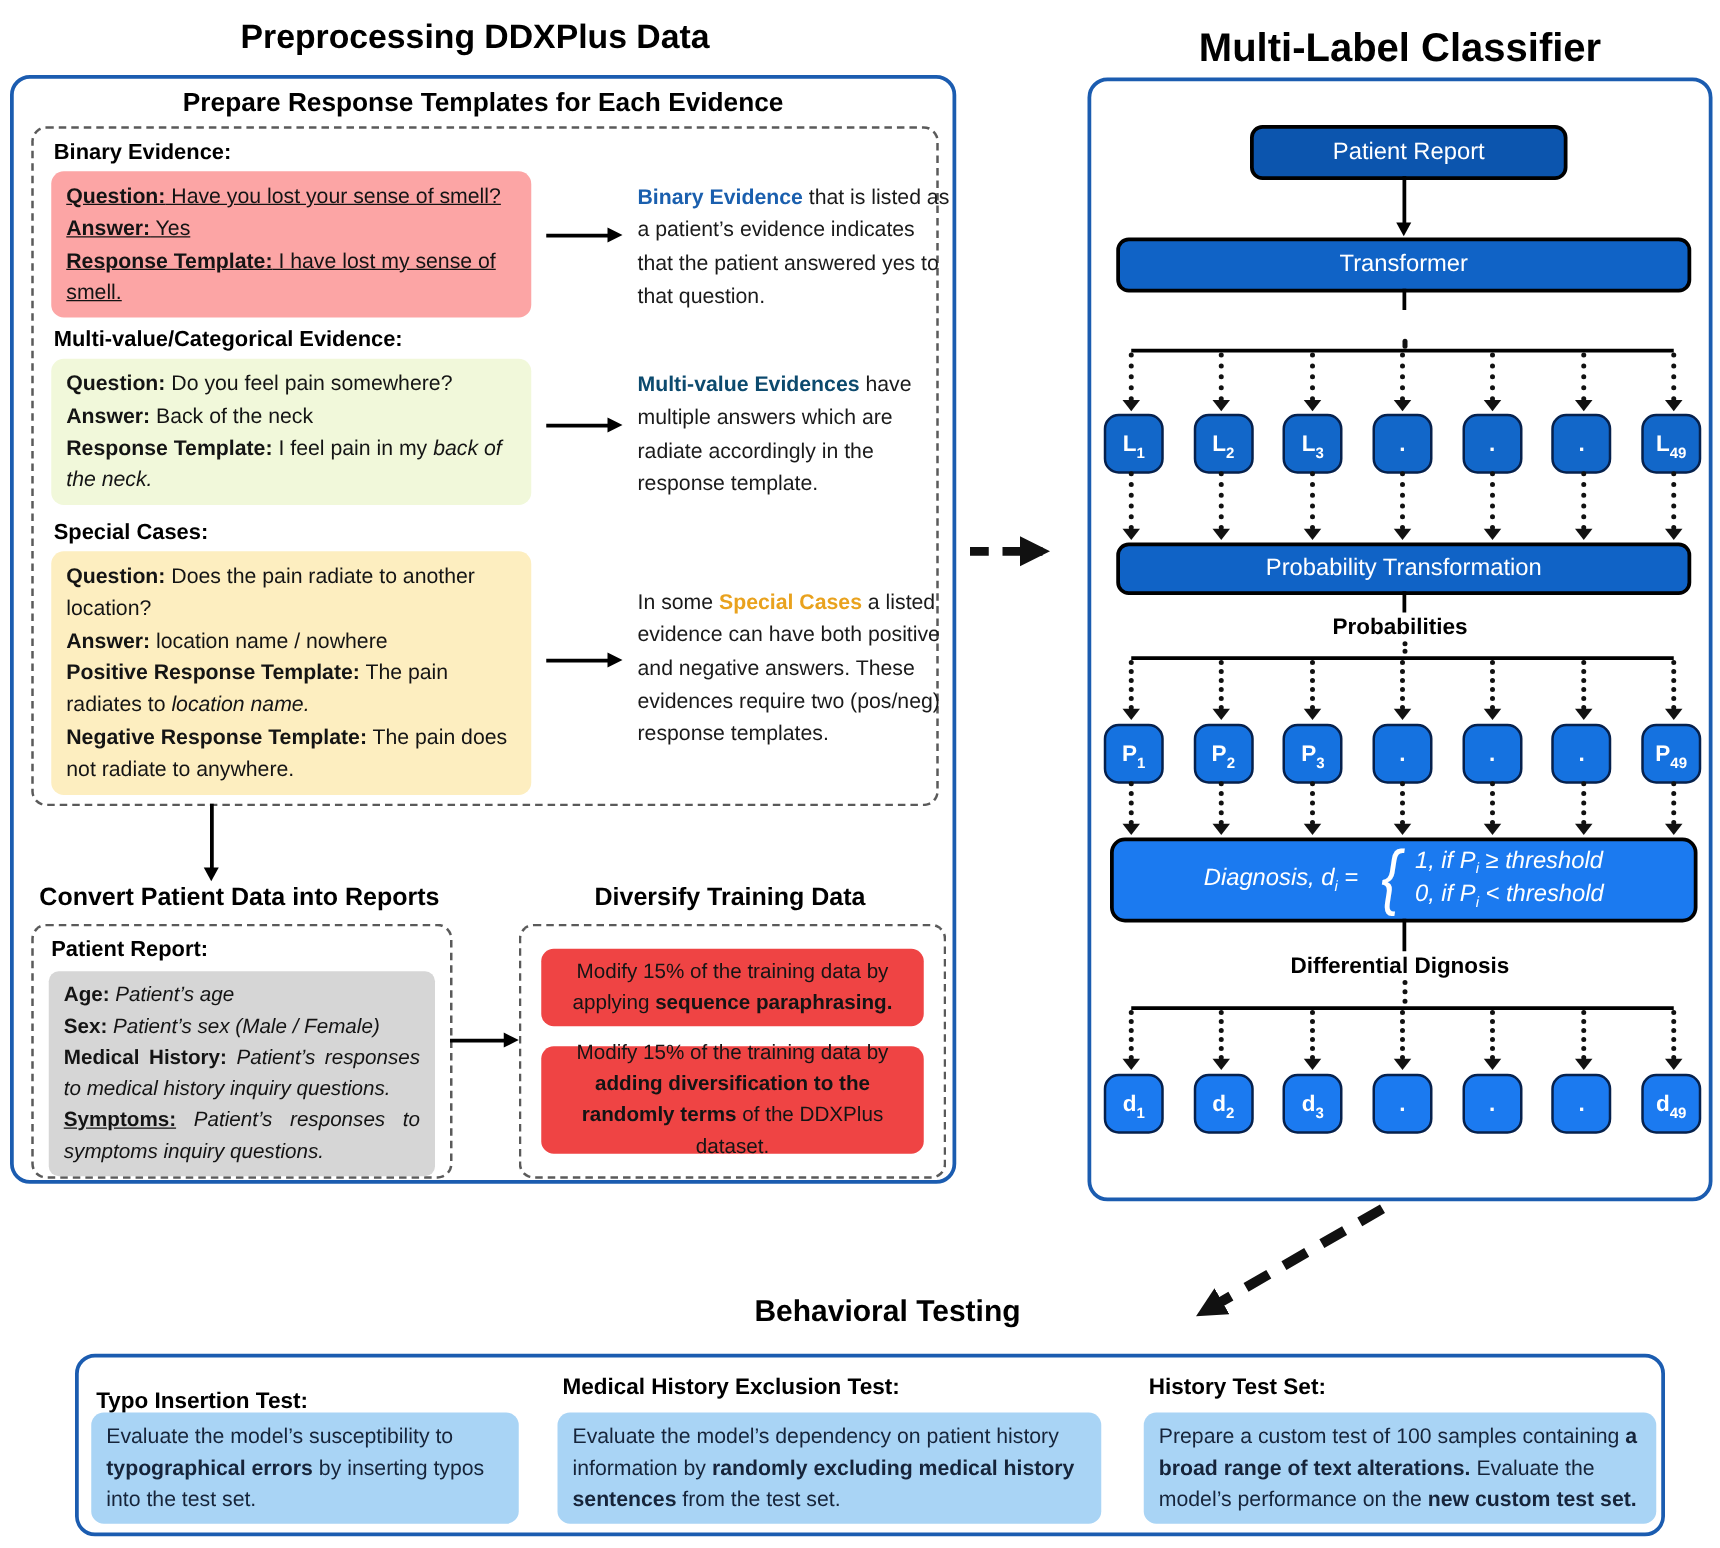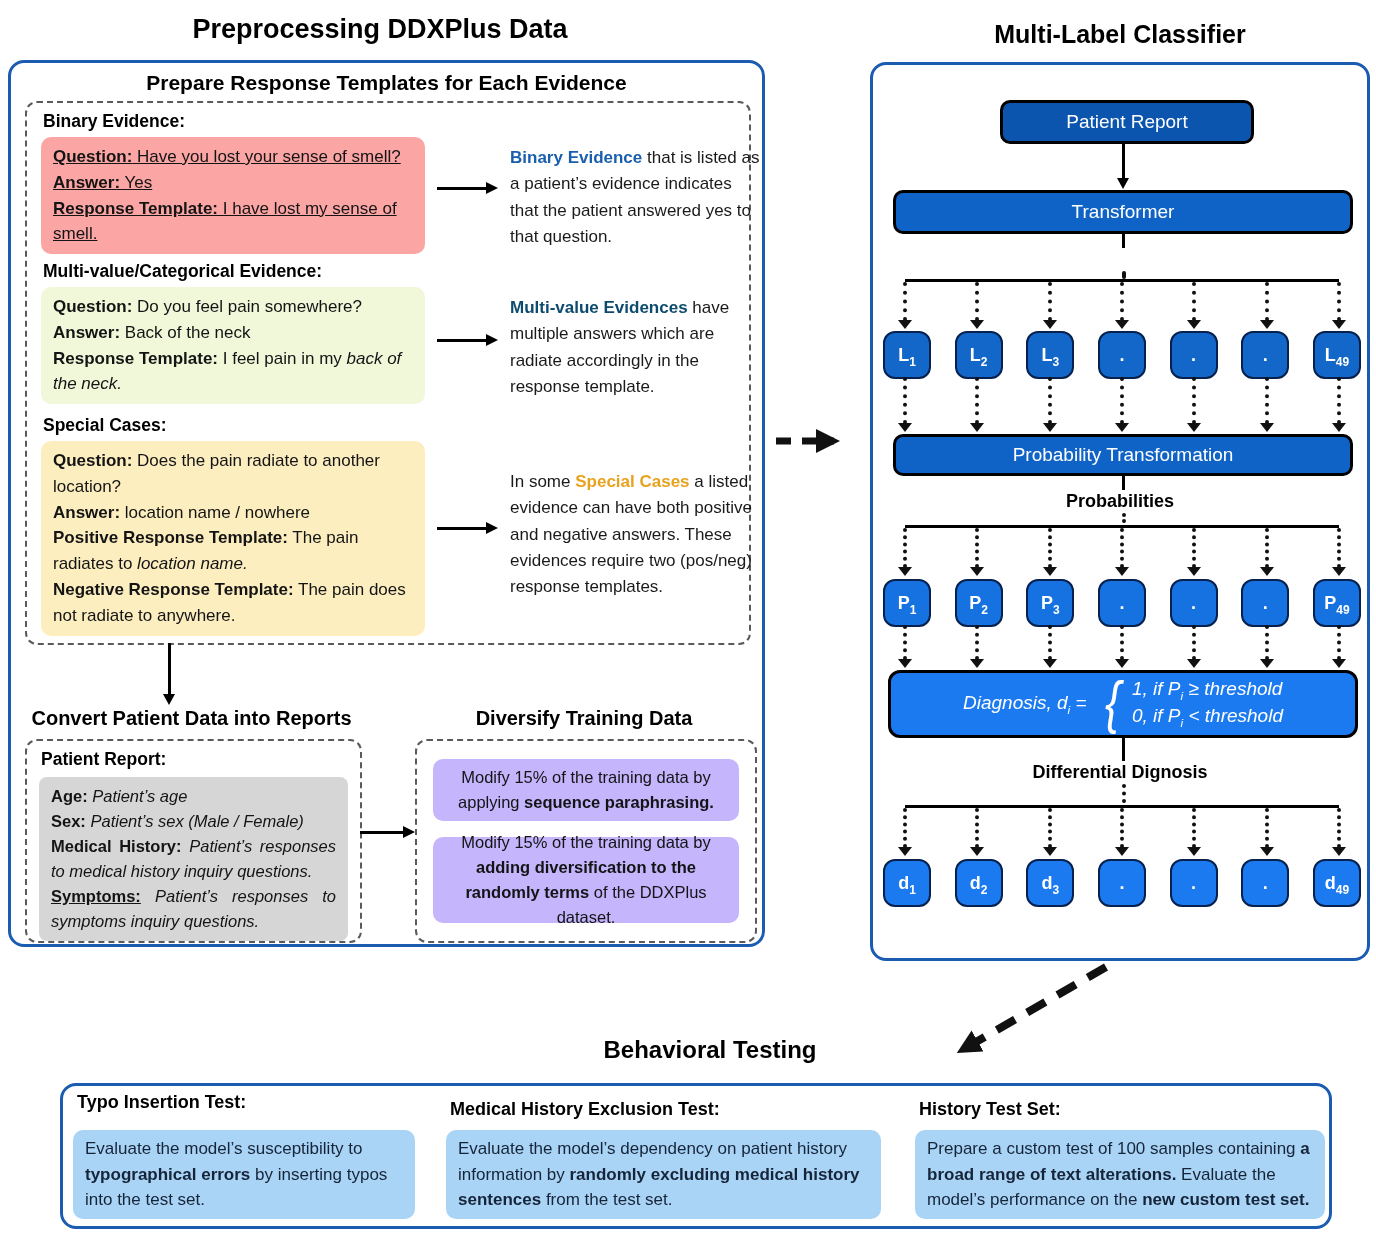--- a/index.html
+++ b/index.html
@@ -9,21 +9,21 @@
   .title{font-weight:bold;text-align:center;color:#000;}
   .panel{position:absolute;border:3px solid #1b5cb0;border-radius:16px;background:#fff;}
   .dashedbox{position:absolute;border:2px dashed #5a5a5a;border-radius:12px;}
   .seclabel{font-weight:bold;font-size:17.5px;color:#000;}
   .card{position:absolute;border-radius:10px;padding:7px 12px;font-size:17px;line-height:1.52;color:#141414;}
   .exp{position:absolute;font-size:17px;line-height:1.55;color:#1a1a1a;}
   .bg-binary{background:#fca5a5;text-decoration:underline;}
   .bg-multi{background:#f1f8da;}
   .bg-special{background:#fdeec0;}
   .bg-gray{background:#d6d6d6;}
-  .bg-teal{background:#c4b5fd;}
+  .bg-teal{background:#ef4444;}
   .bg-test{background:#a9d4f5;}
   
   .harrow{position:absolute;height:0;border-top:3px solid #000;}
   .harrow::after{content:"";position:absolute;right:-11px;top:-8px;width:0;height:0;
      border-left:12px solid #000;border-top:6.5px solid transparent;border-bottom:6.5px solid transparent;}
   .varrow{position:absolute;width:0;border-left:3px solid #000;}
   .varrow::after{content:"";position:absolute;bottom:-10px;left:-8px;width:0;height:0;
      border-top:11px solid #000;border-left:6.5px solid transparent;border-right:6.5px solid transparent;}
   .stem{position:absolute;width:0;border-left:3px solid #000;}
   .hline{position:absolute;height:0;border-top:3px solid #000;}
@@ -54,21 +54,21 @@
   .testhead{position:absolute;font-weight:bold;font-size:18px;color:#000;}
   .testblock{position:absolute;border-radius:10px;padding:6px 12px;font-size:17px;line-height:1.5;color:#16243a;}
   svg.overlay{position:absolute;left:0;top:0;pointer-events:none;}
 </style>
 </head>
 <body>
 
 <div id="canvas">
 
   <div class="abs title" style="left:0;top:14px;width:760px;font-size:27px;">Preprocessing DDXPlus Data</div>
-  <div class="abs title" style="left:870px;top:20px;width:500px;font-size:25px;">Multi-Label Classifier</div>
+  <div class="abs title" style="left:870px;top:20px;width:500px;font-size:32px;">Multi-Label Classifier</div>
 
   <div class="panel" style="left:8px;top:60px;width:751px;height:881px;">
     <div class="abs title" style="left:0;top:8px;width:100%;font-size:21px;">Prepare Response Templates for Each Evidence</div>
 
     <div class="dashedbox" style="left:14px;top:38px;width:722px;height:540px;">
 
       <div class="abs seclabel" style="left:16px;top:8px;">Binary Evidence:</div>
       <div class="card bg-binary" style="left:14px;top:34px;width:360px;">
         <div><span style="font-weight: bold;">Question:</span><span> Have you lost your sense of smell?</span></div>
         <div><span style="font-weight: bold;">Answer:</span><span> Yes</span></div>
@@ -292,21 +292,21 @@
         <path d="M0,0 L24,12 L0,24 z" fill="#111"></path>
       </marker>
     </defs>
     <line x1="776" y1="441" x2="834" y2="441" stroke="#111" stroke-width="7" stroke-dasharray="15 11" marker-end="url(#ah)"></line>
     <line x1="1106" y1="967" x2="962" y2="1050" stroke="#111" stroke-width="8" stroke-dasharray="21 14" marker-end="url(#ah)"></line>
   </svg>
 
   <div class="abs title" style="left:560px;top:1036px;width:300px;font-size:24px;">Behavioral Testing</div>
 
   <div class="panel" style="left:60px;top:1083px;width:1266px;height:140px;border-width:3.5px;">
-    <div class="testhead" style="left:14px;top:6px;text-align:right;">Typo Insertion Test:</div>
+    <div class="testhead" style="left:14px;top:24px;text-align:right;">Typo Insertion Test:</div>
     <div class="testblock bg-test" style="left:10px;top:44px;width:318px;"><span>Evaluate the model’s susceptibility to </span><span style="font-weight: bold;">typographical errors</span><span> by inserting typos into the test set.</span></div>
 
     <div class="testhead" style="left:387px;top:13px;">Medical History Exclusion Test:</div>
     <div class="testblock bg-test" style="left:383px;top:44px;width:411px;"><span>Evaluate the model’s dependency on patient history information by </span><span style="font-weight: bold;">randomly excluding medical history sentences</span><span> from the test set.</span></div>
 
     <div class="testhead" style="left:856px;top:13px;">History Test Set:</div>
     <div class="testblock bg-test" style="left:852px;top:44px;width:386px;"><span>Prepare a custom test of 100 samples containing </span><span style="font-weight: bold;">a broad range of text alterations.</span><span> Evaluate the model’s performance on the </span><span style="font-weight: bold;">new custom test set.</span></div>
   </div>
 
 </div>

